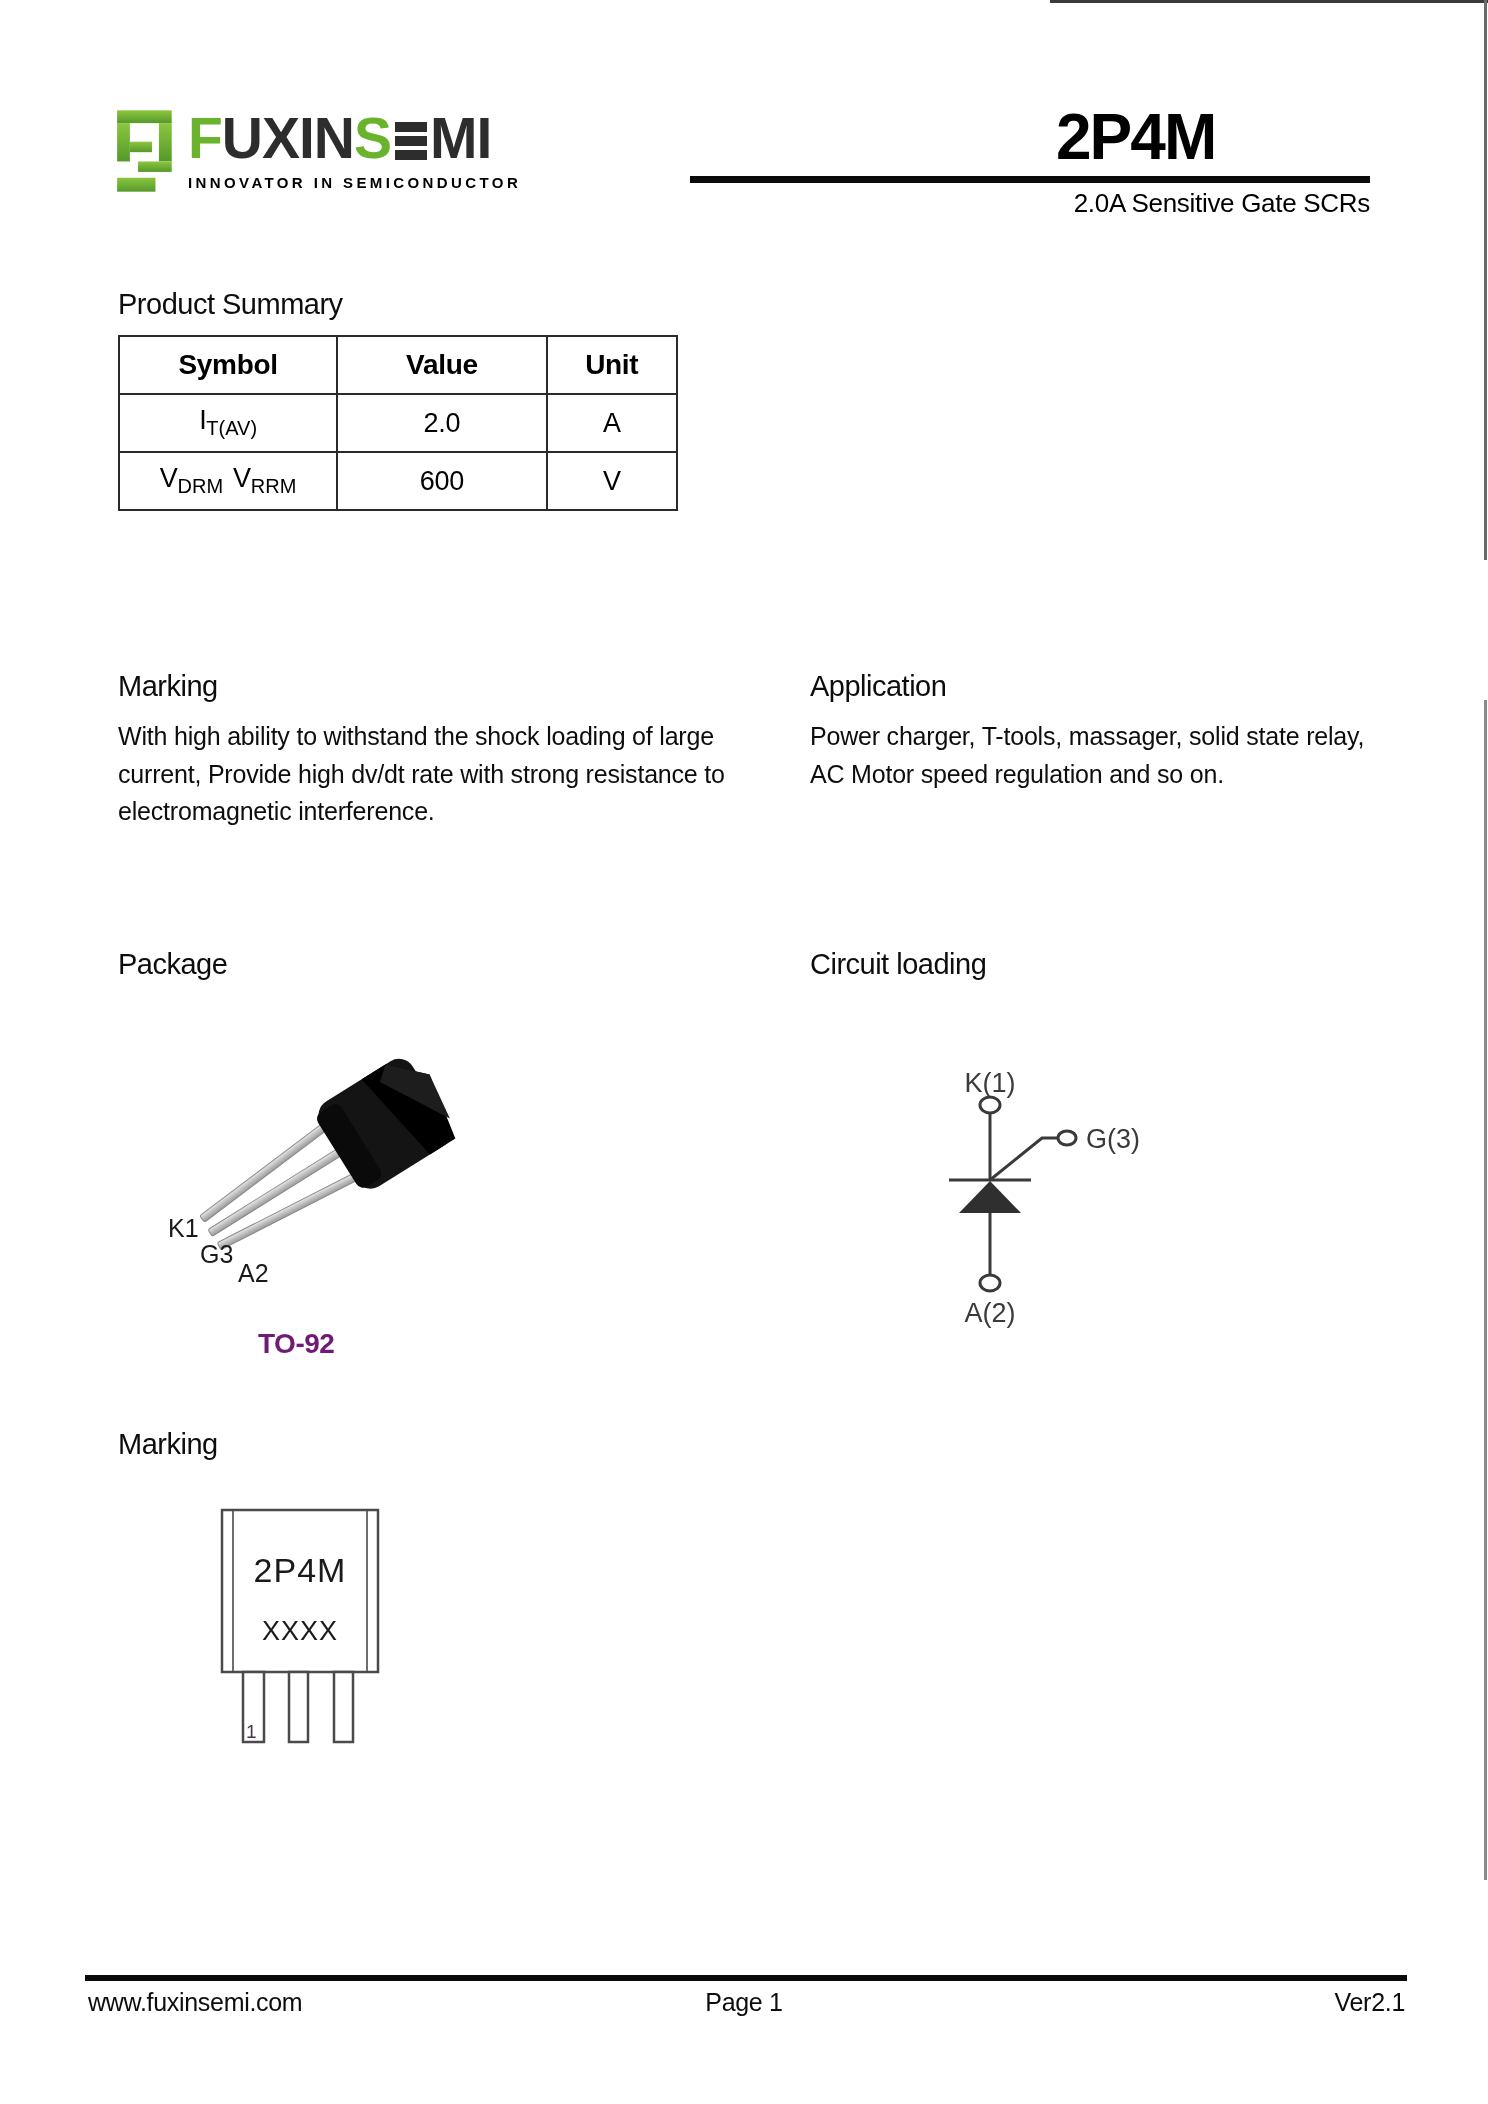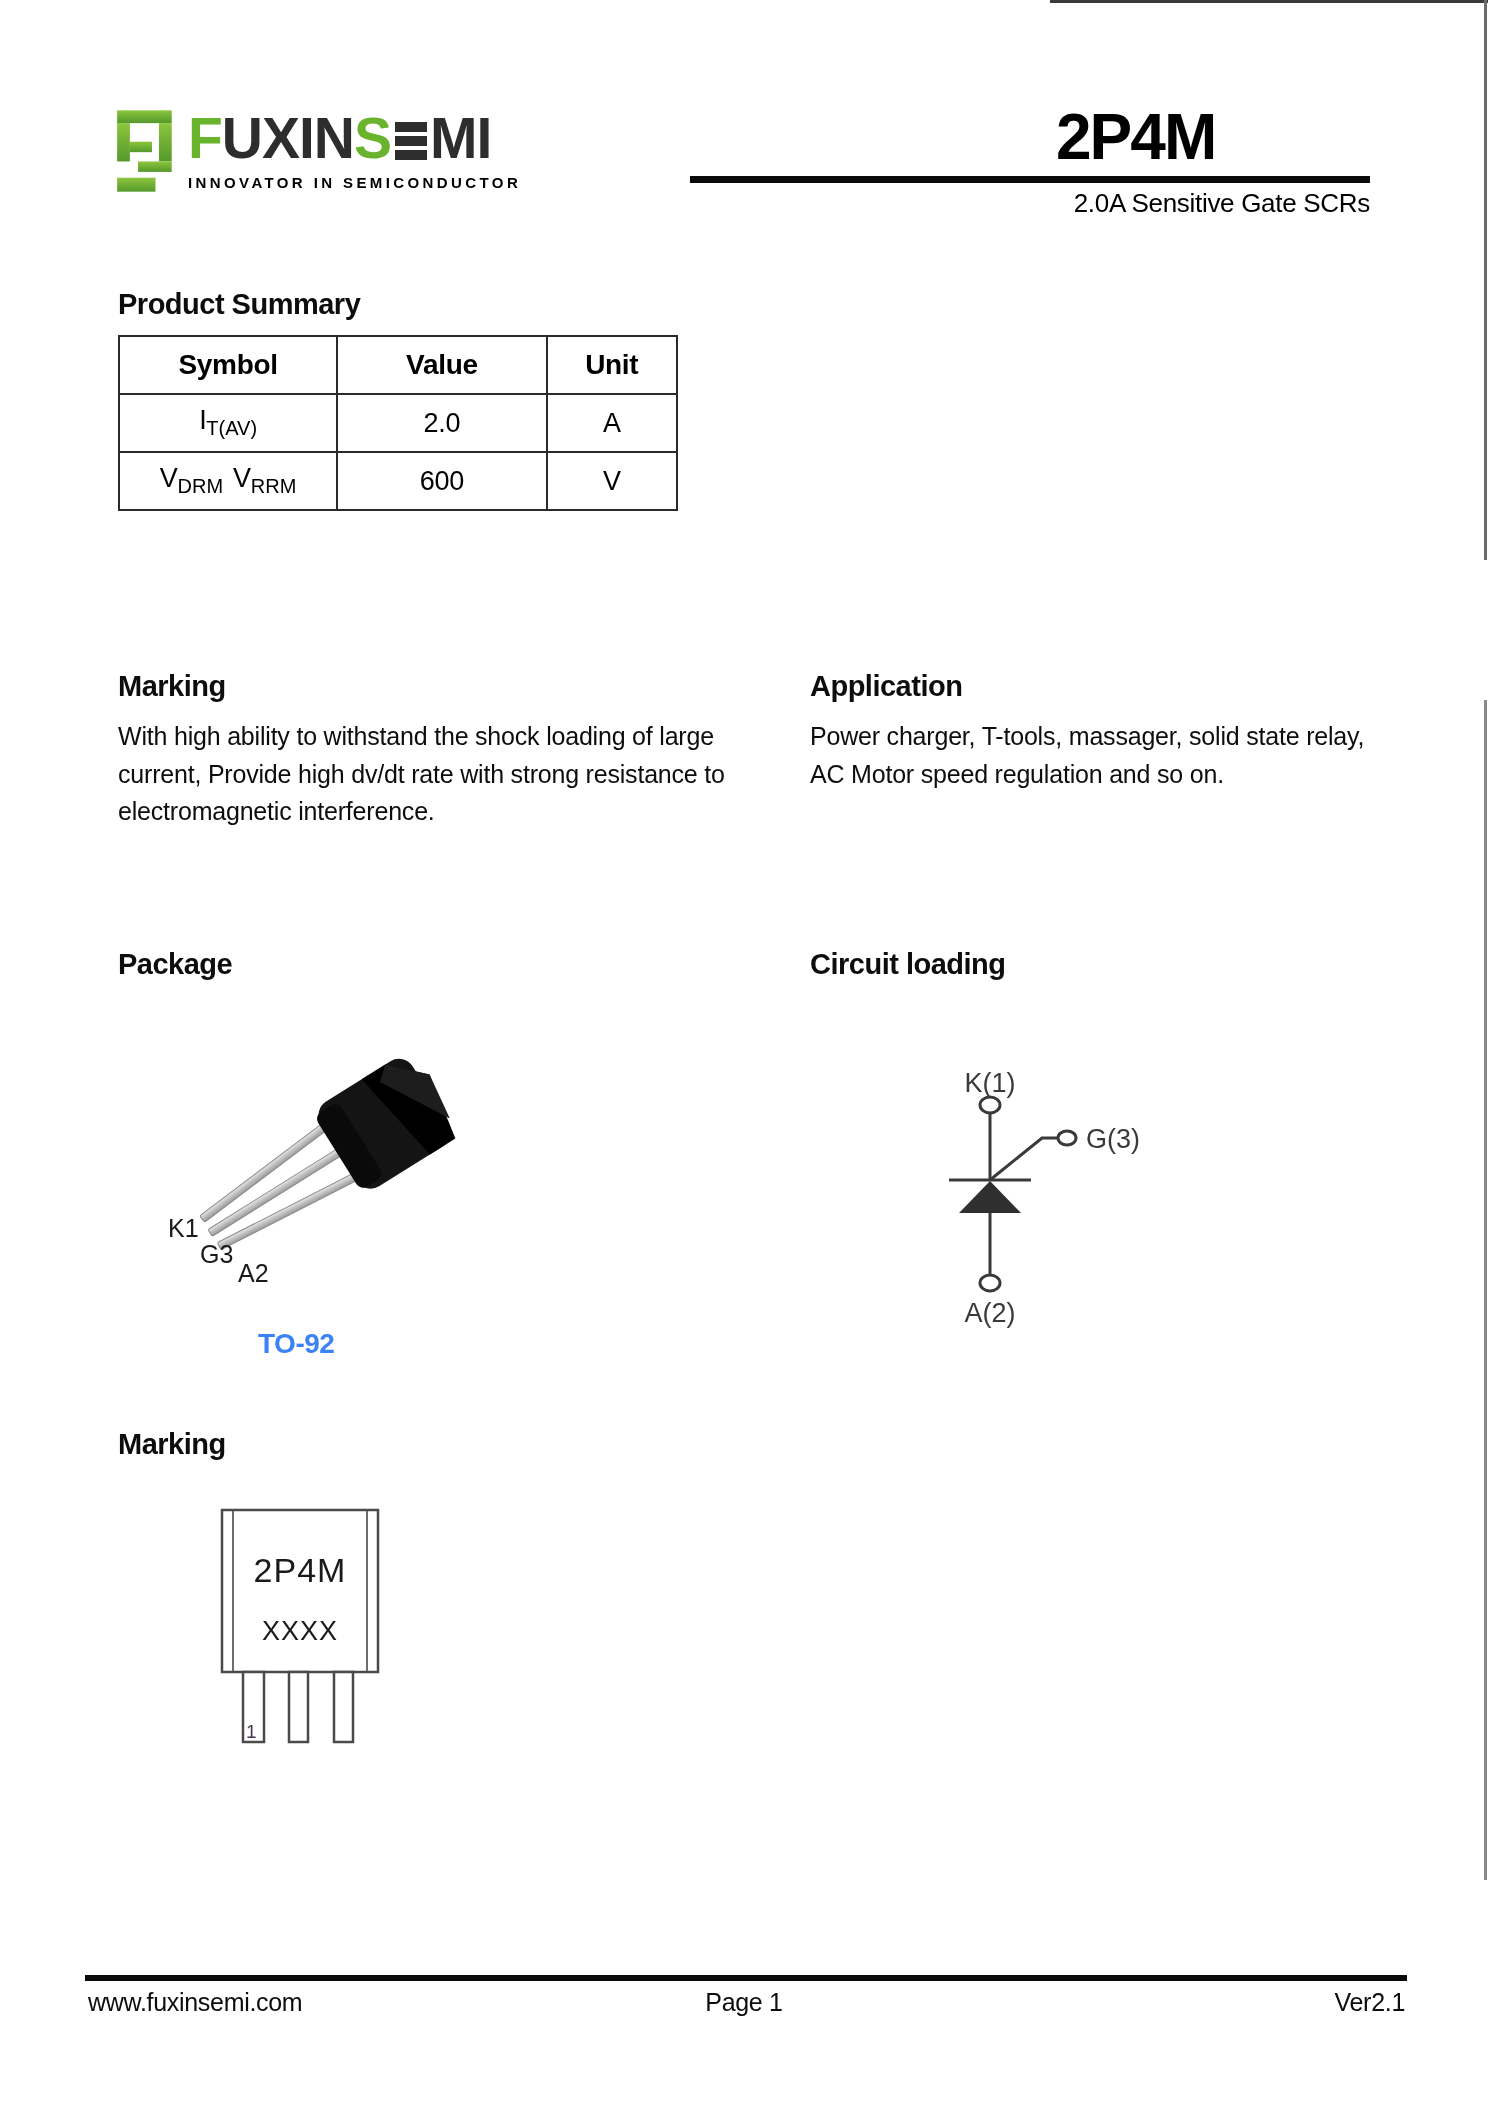--- a/index.html
+++ b/index.html
@@ -26,39 +26,39 @@
   .tagline{font-size:15px;font-weight:700;letter-spacing:3.4px;color:#000000;
     margin-top:6px;}
 
   
   .part-title{left:1056px;top:100px;font-size:64px;font-weight:800;
     letter-spacing:-2px;color:#000;}
   .head-rule{left:690px;top:176px;width:680px;height:7px;background:#0a0a0a;}
   .subtitle{right:118px;top:188px;font-size:26px;color:#000;letter-spacing:-0.3px;}
 
   
-  .h2{font-size:29px;font-weight:700;letter-spacing:-0.5px;color:#0d0d0d;}
+  .h2{font-size:29px;font-weight:400;letter-spacing:-0.5px;color:#0d0d0d;}
 
   
   .ps-table{left:118px;top:335px;width:560px;border:2px solid #2a2a2a;
     border-collapse:collapse;}
   .ps-table td{border:2px solid #2a2a2a;text-align:center;vertical-align:middle;
     font-size:27px;color:#000;letter-spacing:-0.3px;}
   .ps-table .hdr td{font-weight:700;font-size:28px;height:54px;}
   .ps-table .row td{height:54px;}
   .col-sym{width:235px;} .col-val{width:241px;} .col-unit{width:146px;}
   sub.sym{font-size:20px;letter-spacing:0;}
   .symgrp2{margin-left:10px;}
 
   
   .body-txt{font-size:25px;line-height:37.5px;color:#0d0d0d;
     letter-spacing:-0.2px;white-space:pre-wrap;}
 
   
-  .caption{font-size:28px;font-weight:700;color:#3b82f6;letter-spacing:-0.5px;}
+  .caption{font-size:28px;font-weight:700;color:#701a75;letter-spacing:-0.5px;}
   svg text{font-family:"Liberation Sans", sans-serif;}
 
   
   .foot-rule{left:85px;top:1975px;width:1322px;height:6px;background:#0a0a0a;}
   .foot-txt{font-size:25px;color:#0d0d0d;letter-spacing:-0.3px;}
 </style>
 </head>
 <body>
 
 <div class="page">

